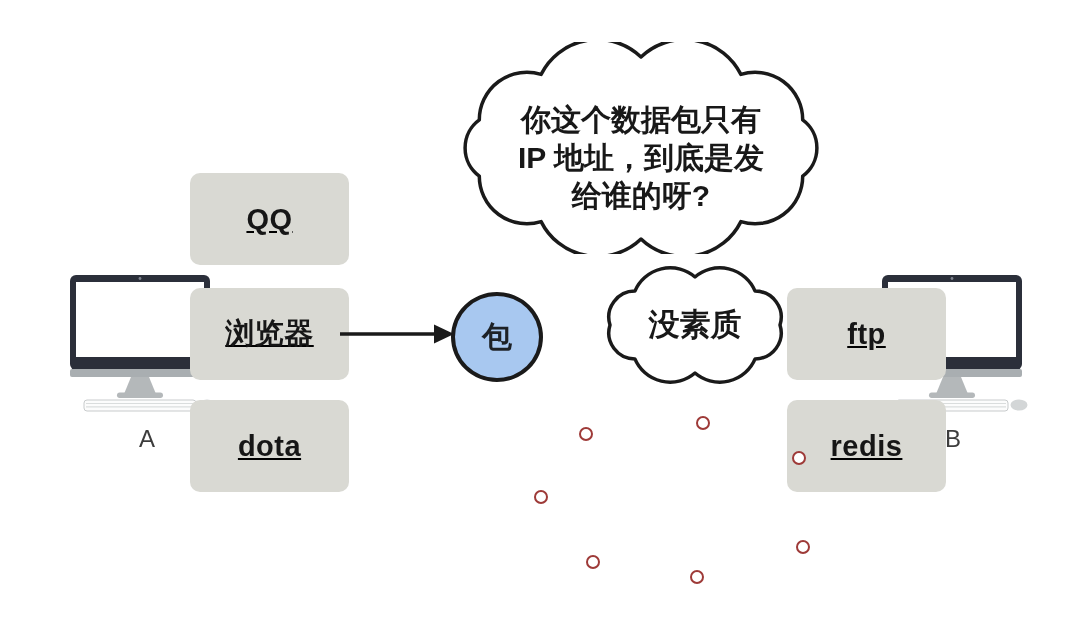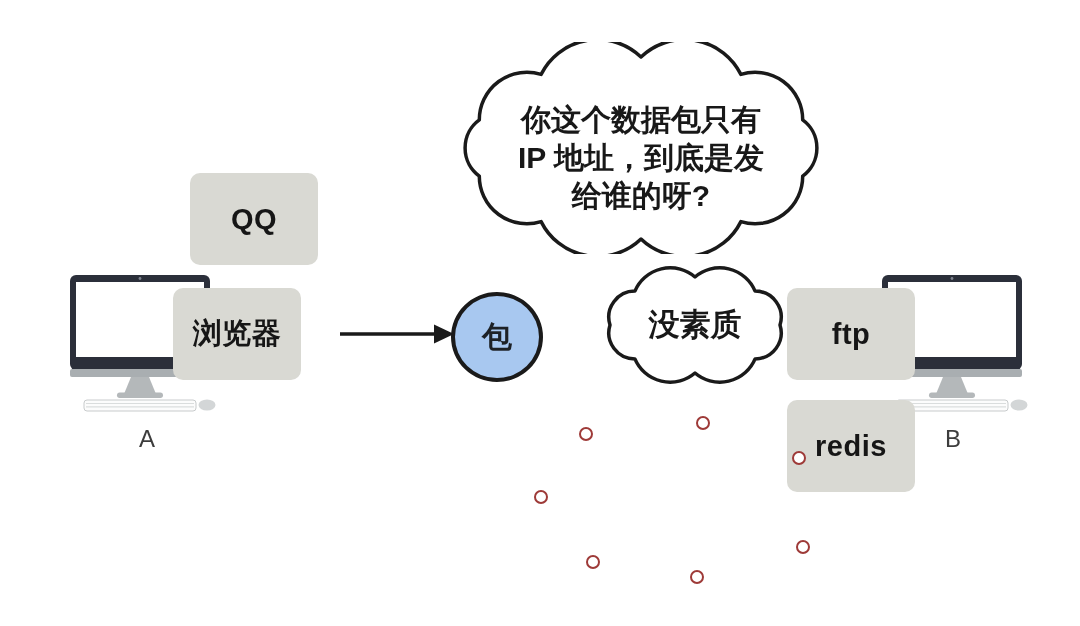--- a/index.html
+++ b/index.html
@@ -3,23 +3,24 @@
 <meta charset="utf-8">
 <style>
   html,body{margin:0;padding:0;background:#ffffff;}
   .canvas{
     position:relative;width:1080px;height:626px;background:#ffffff;overflow:hidden;
     font-family:"Liberation Sans","DejaVu Sans",sans-serif;
   }
 
   
   .app-box{
-    position:absolute;width:128px;height:92px;border-radius:10px;
+    position:absolute;width:159px;height:92px;border-radius:10px;
     background:#d9d9d3;display:flex;align-items:center;justify-content:center;
     z-index:2;
+    text-decoration:underline;
   }
   .app-box span{
     font-size:29px;font-weight:700;color:#161616;letter-spacing:.5px;
   }
 
   
   .packet{
     position:absolute;left:451px;top:292px;width:84px;height:82px;
     border:4px solid #1a1a1a;border-radius:50%;background:#a8c8f0;
     display:flex;align-items:center;justify-content:center;z-index:3;
@@ -87,22 +88,25 @@
       <rect x="24" y="128" width="112" height="11" rx="3" fill="#fcfcfc" stroke="#c8cbcc" stroke-width="1"></rect>
       <path d="M26 131.5 H134 M26 134.8 H134" stroke="#dadddd" stroke-width="1.2" fill="none"></path>
       <ellipse cx="147" cy="133" rx="8.5" ry="5.5" fill="#d3d6d7"></ellipse>
     </svg>
   </div>
   <div class="host-label" style="left:933px;top:425px;">B</div>
 
   <div class="app-box" style="left:190px;top:173px;">
     <span>QQ</span>
   </div>
-  <div class="app-box" style="left:173px;top:288px;">
+  <div class="app-box" style="left:190px;top:288px;">
     <span>浏览器</span>
+  </div>
+  <div class="app-box" style="left:190px;top:400px;">
+    <span>dota</span>
   </div>
 
   <div class="app-box" style="left:787px;top:400px;">
     <span>redis</span>
   </div>
   <div class="app-box" style="left:787px;top:288px;">
     <span>ftp</span>
   </div>
 
   <svg class="arrow-svg" width="120" height="28" viewBox="0 0 120 28">

